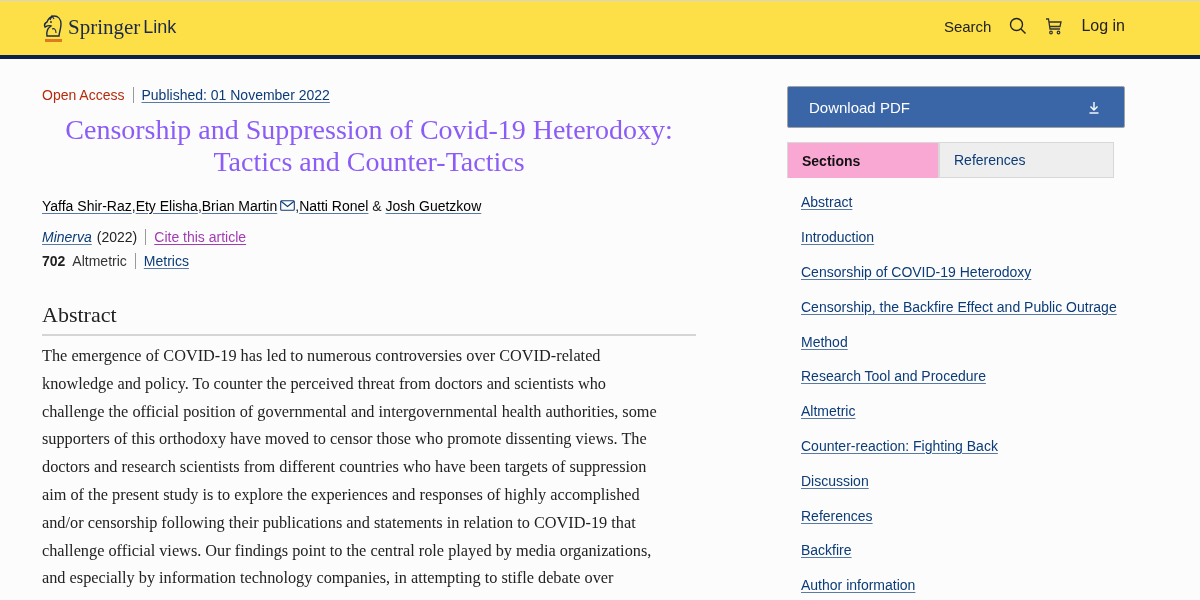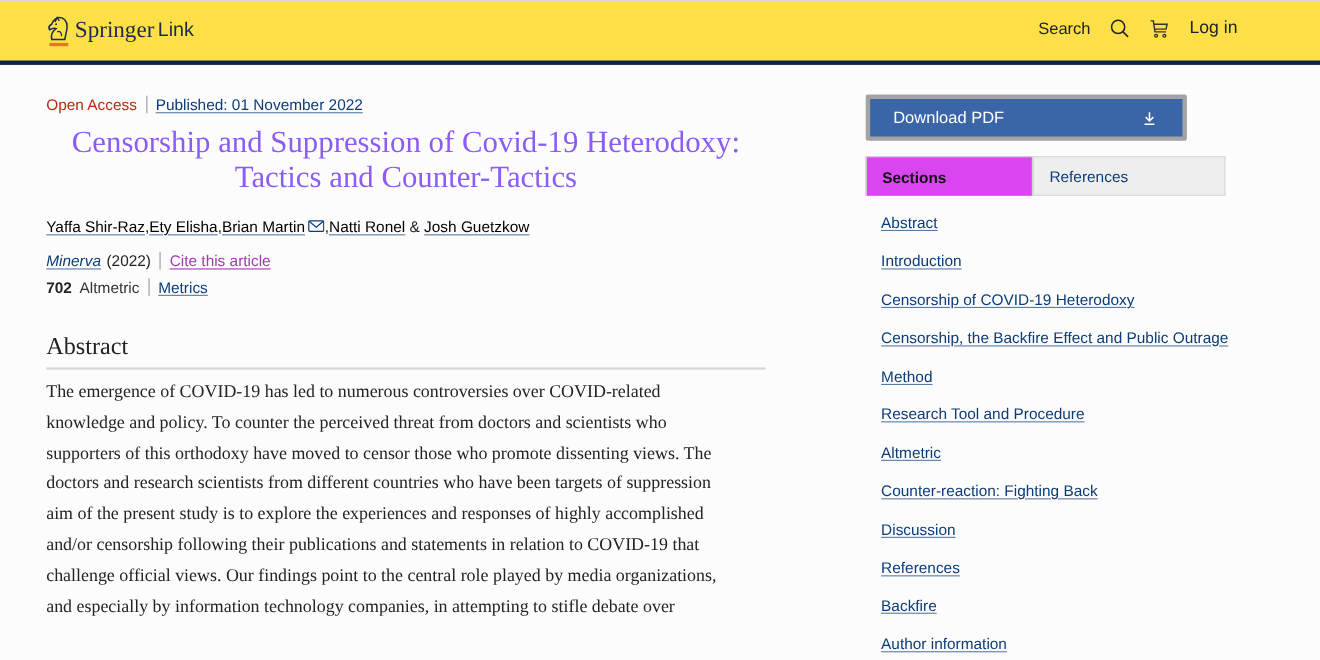--- a/index.html
+++ b/index.html
@@ -38,27 +38,27 @@
     .metrics-line { margin-top: 2px; font-size: 14px; display: flex; align-items: center; height: 22px; }
     .altmetric-count { font-weight: bold; margin-right: 7px; }
     .altmetric-label { color: #333; }
 
     .abstract-heading { margin-top: 30px; font-family: "Liberation Serif", serif; font-size: 22px; color: #222; font-weight: normal; padding-bottom: 6px; border-bottom: 2px solid #d5d5d5; }
     .abstract-text { margin-top: 6px; font-family: "Liberation Serif", serif; font-size: 16.3px; line-height: 27.8px; color: #222; }
     .abstract-line { white-space: nowrap; display: block; }
 
     .sidebar { position: absolute; left: 787px; top: 86px; width: 338px; }
     .download-btn {
-      width: 292px; height: 42px; background: #3a66a8; border: 4px solid #a3a3a3; border-radius: 2px;
+      width: 338px; height: 42px; background: #3a66a8; border: 1px solid #a3a3a3; border-radius: 2px;
       color: #fff; font-size: 15px; display: flex; align-items: center; justify-content: space-between;
       padding: 0 24px 0 21px; cursor: pointer;
     }
     .tabs { margin-top: 14px; display: flex; width: 338px; height: 36px; }
     .tab { font-size: 14px; display: flex; align-items: center; padding-left: 14px; cursor: pointer; }
-    .tab-sections { width: 152px; background: #d946ef; border: 1px solid #d8d8d8; border-bottom: none; font-weight: bold; color: #111; }
+    .tab-sections { width: 152px; background: #f9a8d4; border: 1px solid #d8d8d8; border-bottom: none; font-weight: bold; color: #111; }
     .tab-references { width: 175px; background: #eeeeee; border: 1px solid #d8d8d8; color: #0c3c78; }
     .section-list { margin-top: 7px; padding-left: 14px; }
     .section-item { font-size: 14px; height: 34.8px; display: flex; align-items: center; }
     .section-item a { color: #0c3c78; text-decoration: underline; text-underline-offset: 2px; text-decoration-color: #5a7aa6; }
   </style>
 </head>
 <body>
 
 <div class="header">
   <div class="logo">
@@ -135,20 +135,21 @@
     <span class="altmetric-count">702</span>
     <span class="altmetric-label">Altmetric</span>
     <span class="sep"></span>
     <a class="link">Metrics</a>
   </div>
 
   <h2 class="abstract-heading">Abstract</h2>
   <div class="abstract-text">
     <span class="abstract-line">The emergence of COVID-19 has led to numerous controversies over COVID-related</span>
     <span class="abstract-line">knowledge and policy. To counter the perceived threat from doctors and scientists who</span>
+    <span class="abstract-line">challenge the official position of governmental and intergovernmental health authorities, some</span>
     <span class="abstract-line">supporters of this orthodoxy have moved to censor those who promote dissenting views. The</span>
     <span class="abstract-line">doctors and research scientists from different countries who have been targets of suppression</span>
     <span class="abstract-line">aim of the present study is to explore the experiences and responses of highly accomplished</span>
     <span class="abstract-line">and/or censorship following their publications and statements in relation to COVID-19 that</span>
     <span class="abstract-line">challenge official views. Our findings point to the central role played by media organizations,</span>
     <span class="abstract-line">and especially by information technology companies, in attempting to stifle debate over</span>
   </div>
 </div>
 
 <div class="sidebar">

